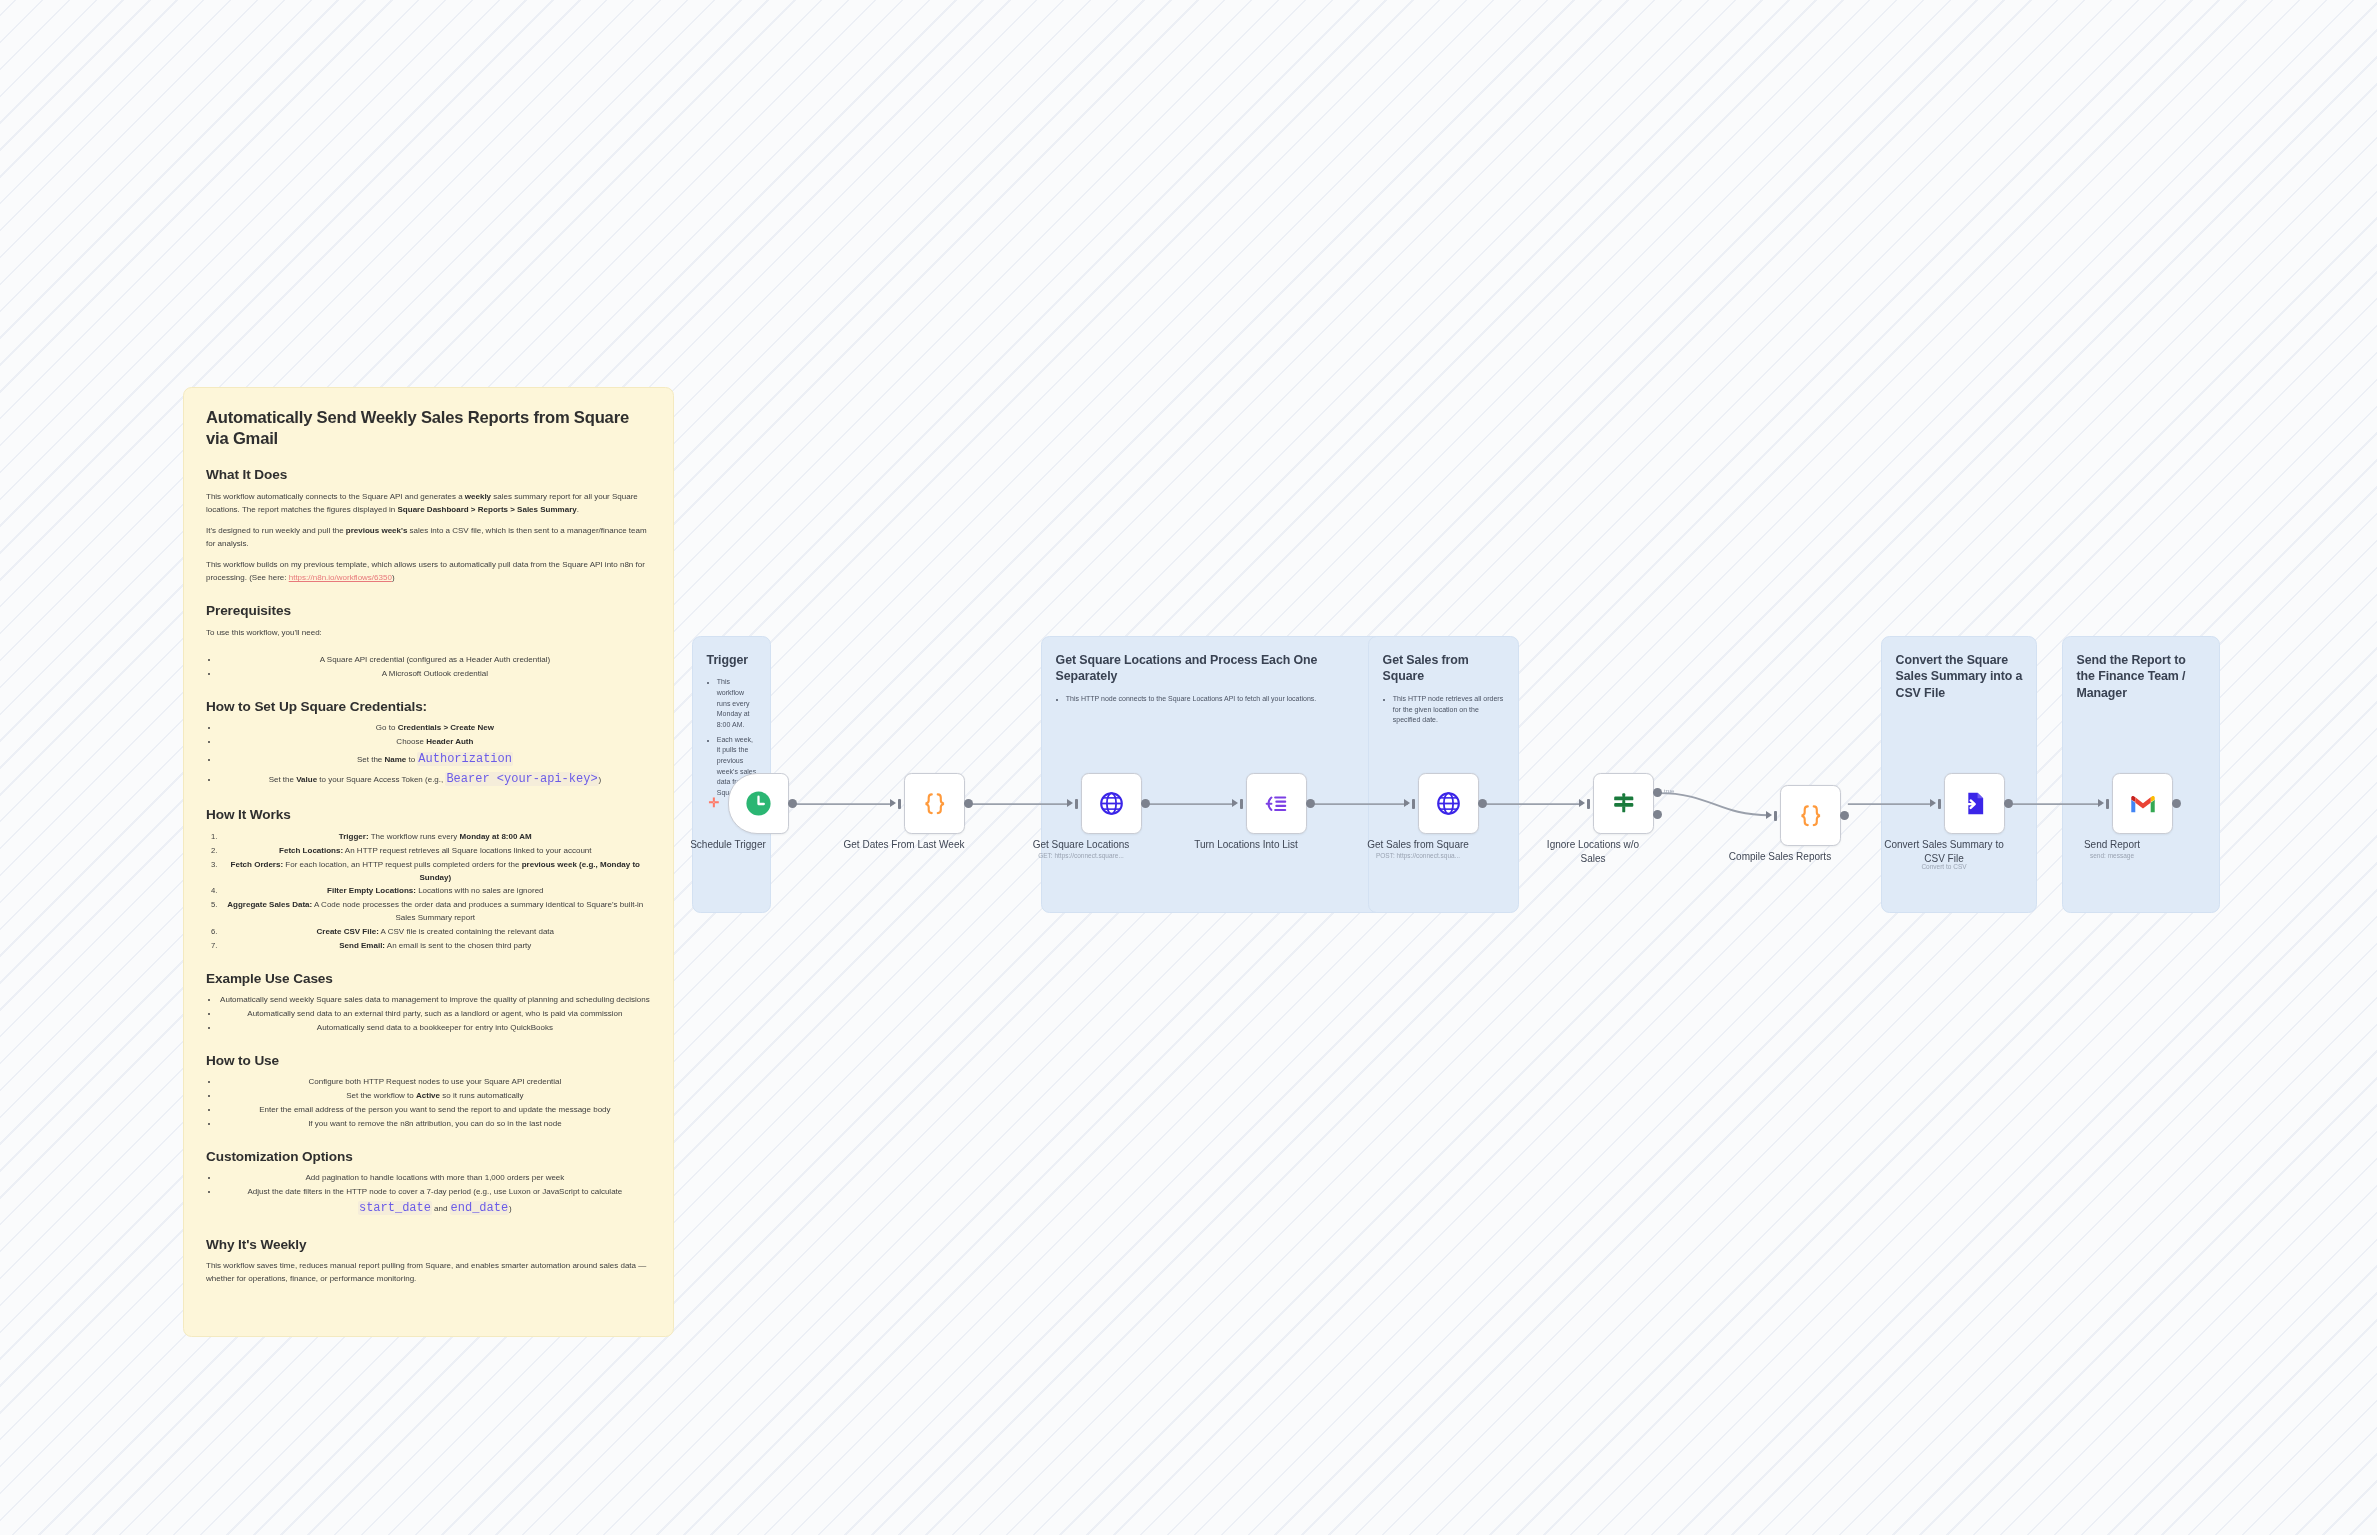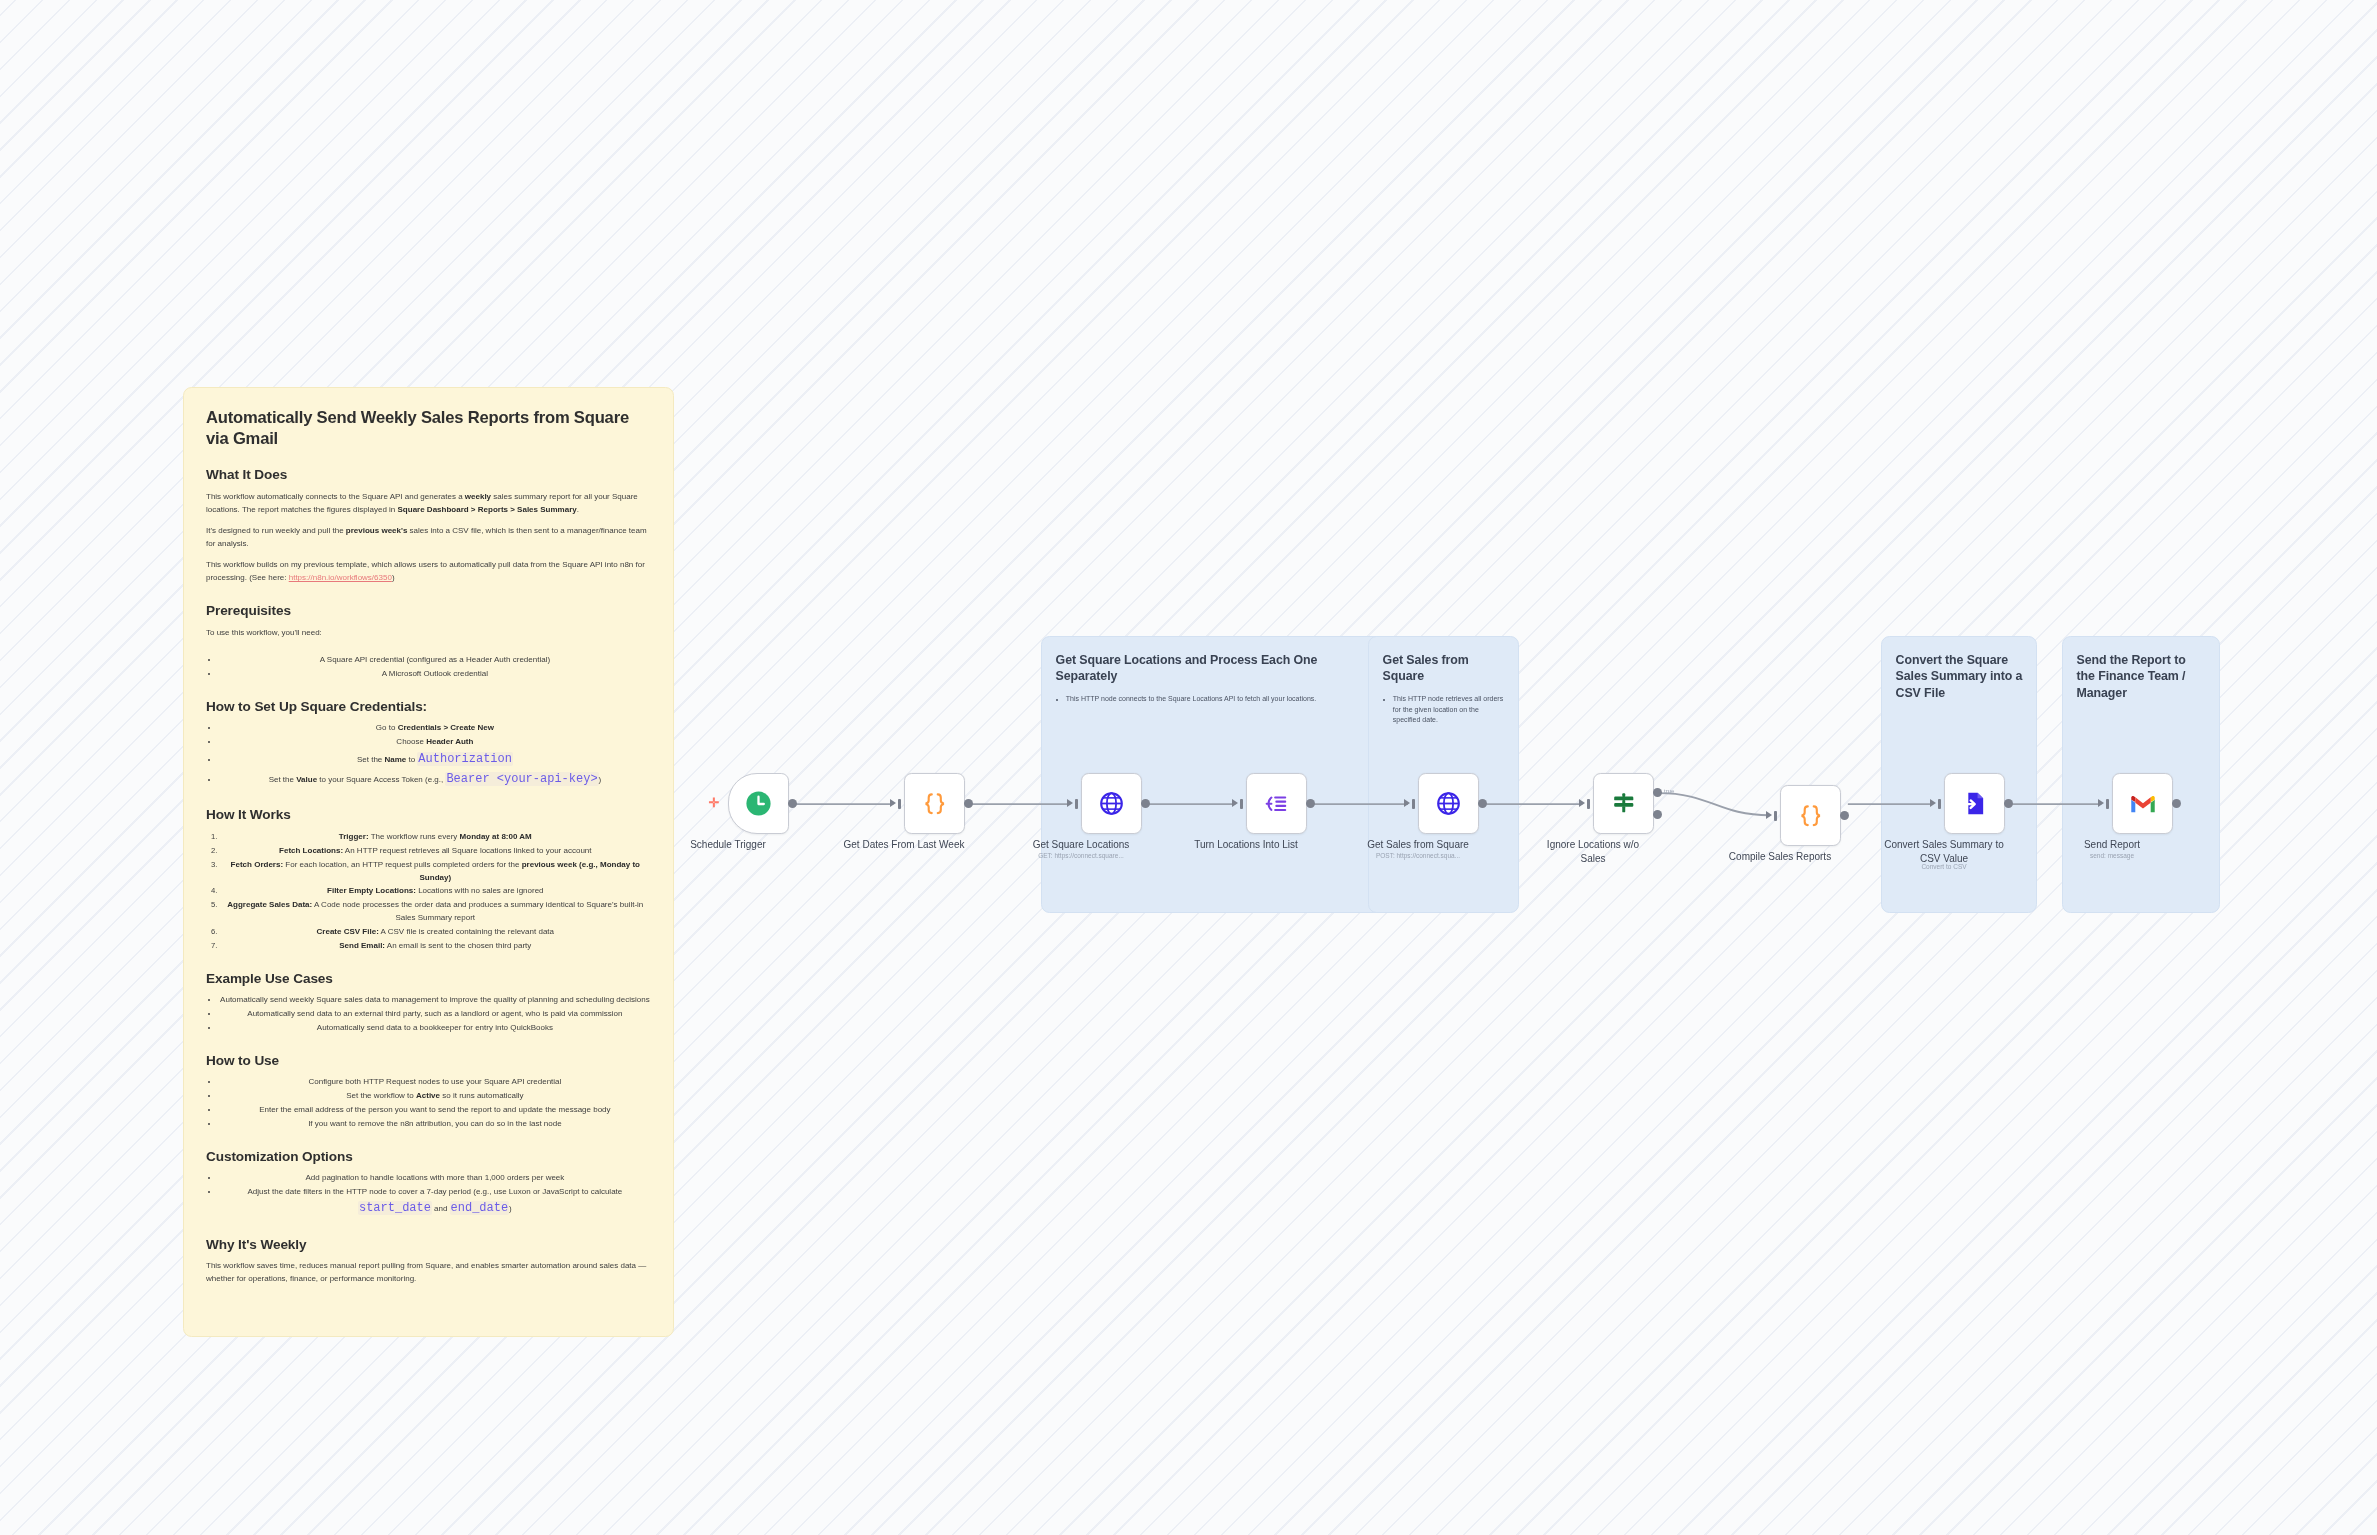--- a/index.html
+++ b/index.html
@@ -257,20 +257,27 @@
     <div class="doc-h2">Customization Options</div>
     <ul class="doc-list">
       <li>Add pagination to handle locations with more than 1,000 orders per week</li>
       <li>Adjust the date filters in the HTTP node to cover a 7-day period (e.g., use Luxon or JavaScript to calculate <span class="code">start_date</span> and <span class="code">end_date</span>)</li>
     </ul>
 
     <div class="doc-h2">Why It's Weekly</div>
     <p class="doc-p">This workflow saves time, reduces manual report pulling from Square, and enables smarter automation around sales data — whether for operations, finance, or performance monitoring.</p>
   </div>
 
+  <div class="sticky blue" style="left:692px; top:636px; width:79px; height:277px;">
+    <div class="note-title">Trigger</div>
+    <ul class="note-list">
+      <li>This workflow runs every Monday at 8:00 AM.</li>
+      <li>Each week, it pulls the previous week's sales data from Square.</li>
+    </ul>
+  </div>
 
   <div class="sticky blue" style="left:1041px; top:636px; width:474px; height:277px;">
     <div class="note-title" style="width:281px">Get Square Locations and Process Each One Separately</div>
     <ul class="note-list" style="width:281px">
       <li>This HTTP node connects to the Square Locations API to fetch all your locations.</li>
     </ul>
   </div>
 
   <div class="sticky blue" style="left:1368px; top:636px; width:151px; height:277px;">
     <div class="note-title">Get Sales from Square</div>
@@ -416,21 +423,21 @@
     <div class="bar-in" style="left:-6px; top:25.5px;"></div>
     <div class="arrow-in" style="left:-13.6px; top:26px;"></div>
     <div class="node">
       <svg width="27" height="27" viewBox="0 0 24 24">
         <path d="M6.5 2.4h8.2l5 5v14.2H6.5z" fill="#3b25e8"></path>
         <path d="M14.7 2.4v5h5z" fill="#6e5cf0"></path>
         <path d="M3.2 12.6h8.2M8.6 9.3l3.6 3.3-3.6 3.3" stroke="#ffffff" stroke-width="2.1" fill="none" stroke-linecap="round" stroke-linejoin="round"></path>
       </svg>
     </div>
     <div class="dot-out" style="left:60px; top:26px;"></div>
-    <div class="node-caption">Convert Sales Summary to CSV Value</div>
+    <div class="node-caption">Convert Sales Summary to CSV File</div>
     <div class="node-subcaption" style="top:90px;">Convert to CSV</div>
   </div>
 
   <div class="node-wrap" style="left:2112px; top:773px;">
     <div class="bar-in" style="left:-6px; top:25.5px;"></div>
     <div class="arrow-in" style="left:-13.6px; top:26px;"></div>
     <div class="node">
       <svg width="28" height="22" viewBox="0 0 32 24">
         <path d="M2.6 21.4h4.6V10.6L2.6 7.2z" fill="#4285f4"></path>
         <path d="M24.8 21.4h4.6V7.2l-4.6 3.4z" fill="#34a853"></path>

